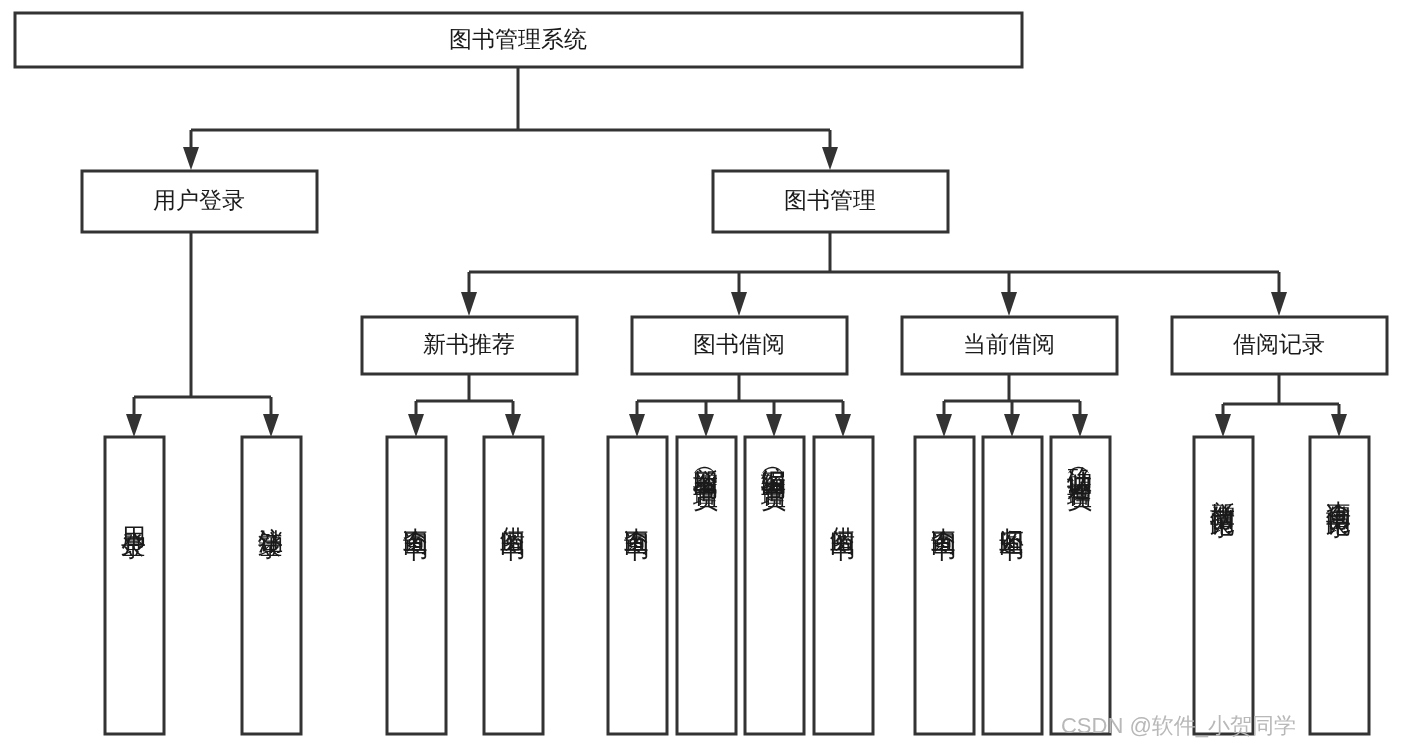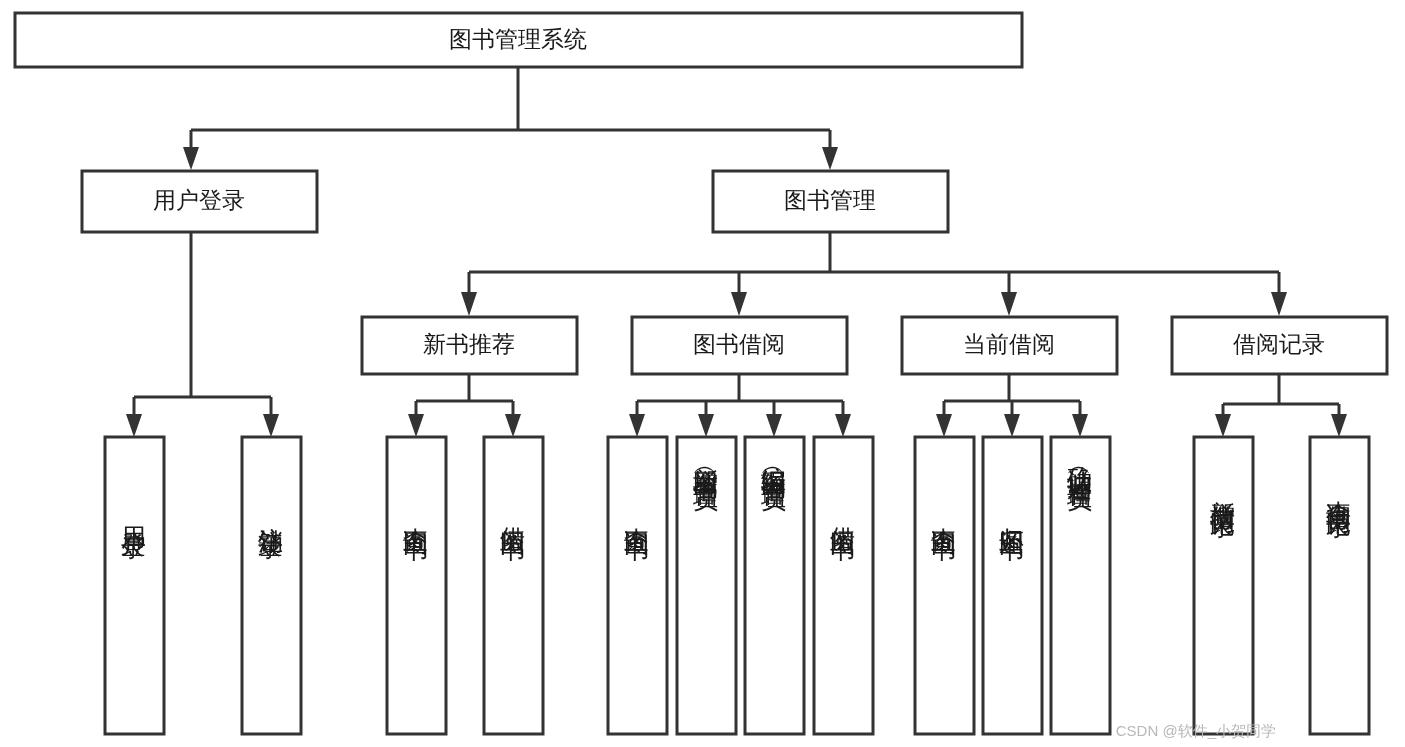--- a/index.html
+++ b/index.html
@@ -50,24 +50,24 @@
   .node-label-v {
     font-family: "Liberation Sans", "DejaVu Sans", sans-serif;
     font-size: 25px;
     fill: #1a1a1a;
     writing-mode: vertical-rl;
     text-orientation: upright;
     letter-spacing: 3px;
   }
   .watermark {
     position: absolute;
-    right: 24px;
+    right: 4px;
     bottom: 6px;
     font-family: "Liberation Sans", "DejaVu Sans", sans-serif;
-    font-size: 15px;
+    font-size: 22px;
     color: #b8b8b8;
     white-space: nowrap;
     pointer-events: none;
   }
 </style>
 </head>
 <body>
 
 <div id="diagram-root">
 

